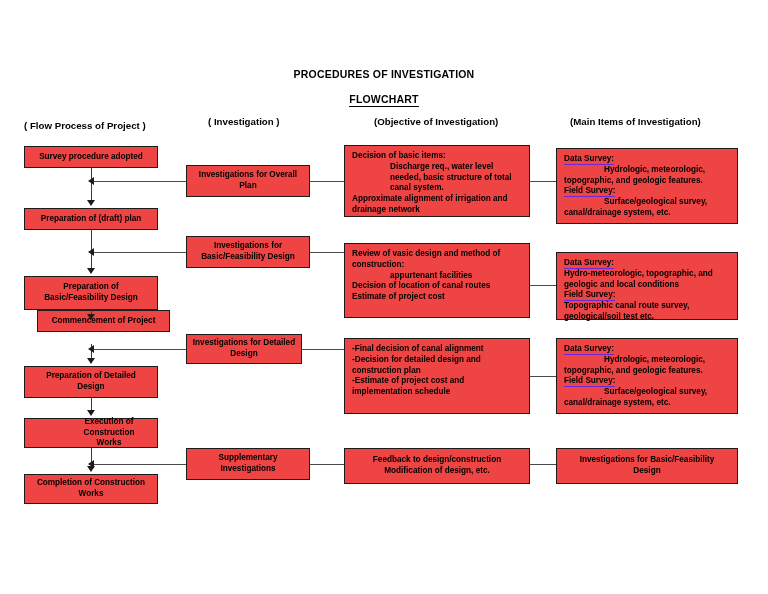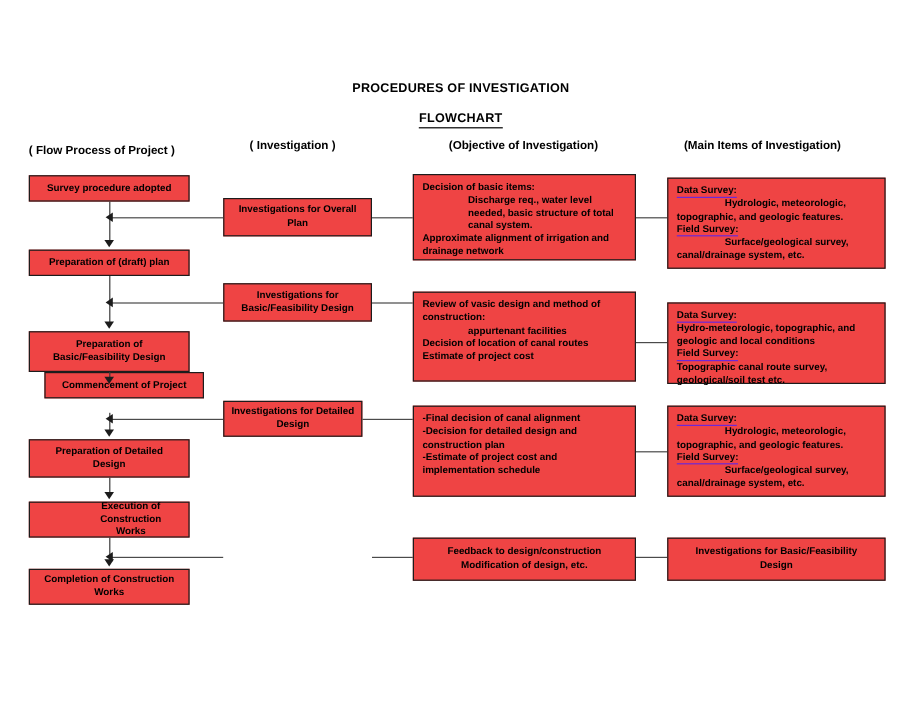--- a/index.html
+++ b/index.html
@@ -141,20 +141,21 @@
 
   <div class="vline" style="left:91px; top:448px;  height:20px;"></div>
   <div class="arrow-down" style="left:87px; top:466px;"></div>
 
   <div class="box center" style="left:186px; top:165px; width:124px; height:32px;">Investigations for Overall<br>Plan</div>
 
   <div class="box center" style="left:186px; top:236px; width:124px; height:32px;">Investigations for<br>Basic/Feasibility Design</div>
 
   <div class="box center" style="left:186px; top:334px; width:116px; height:30px;">Investigations for Detailed<br>Design</div>
 
+  <div class="box center" style="left:186px; top:448px; width:124px; height:32px;">Supplementary<br>Investigations</div>
 
   <div class="hline thin" style="left:92px;  top:181px; width:94px;"></div>
   <div class="arrow-left" style="left:88px;  top:177px;"></div>
 
   <div class="hline thin" style="left:92px;  top:252px; width:94px;"></div>
   <div class="arrow-left" style="left:88px;  top:248px;"></div>
 
   <div class="hline thin" style="left:92px;  top:349px; width:94px;"></div>
   <div class="arrow-left" style="left:88px;  top:345px;"></div>
 

